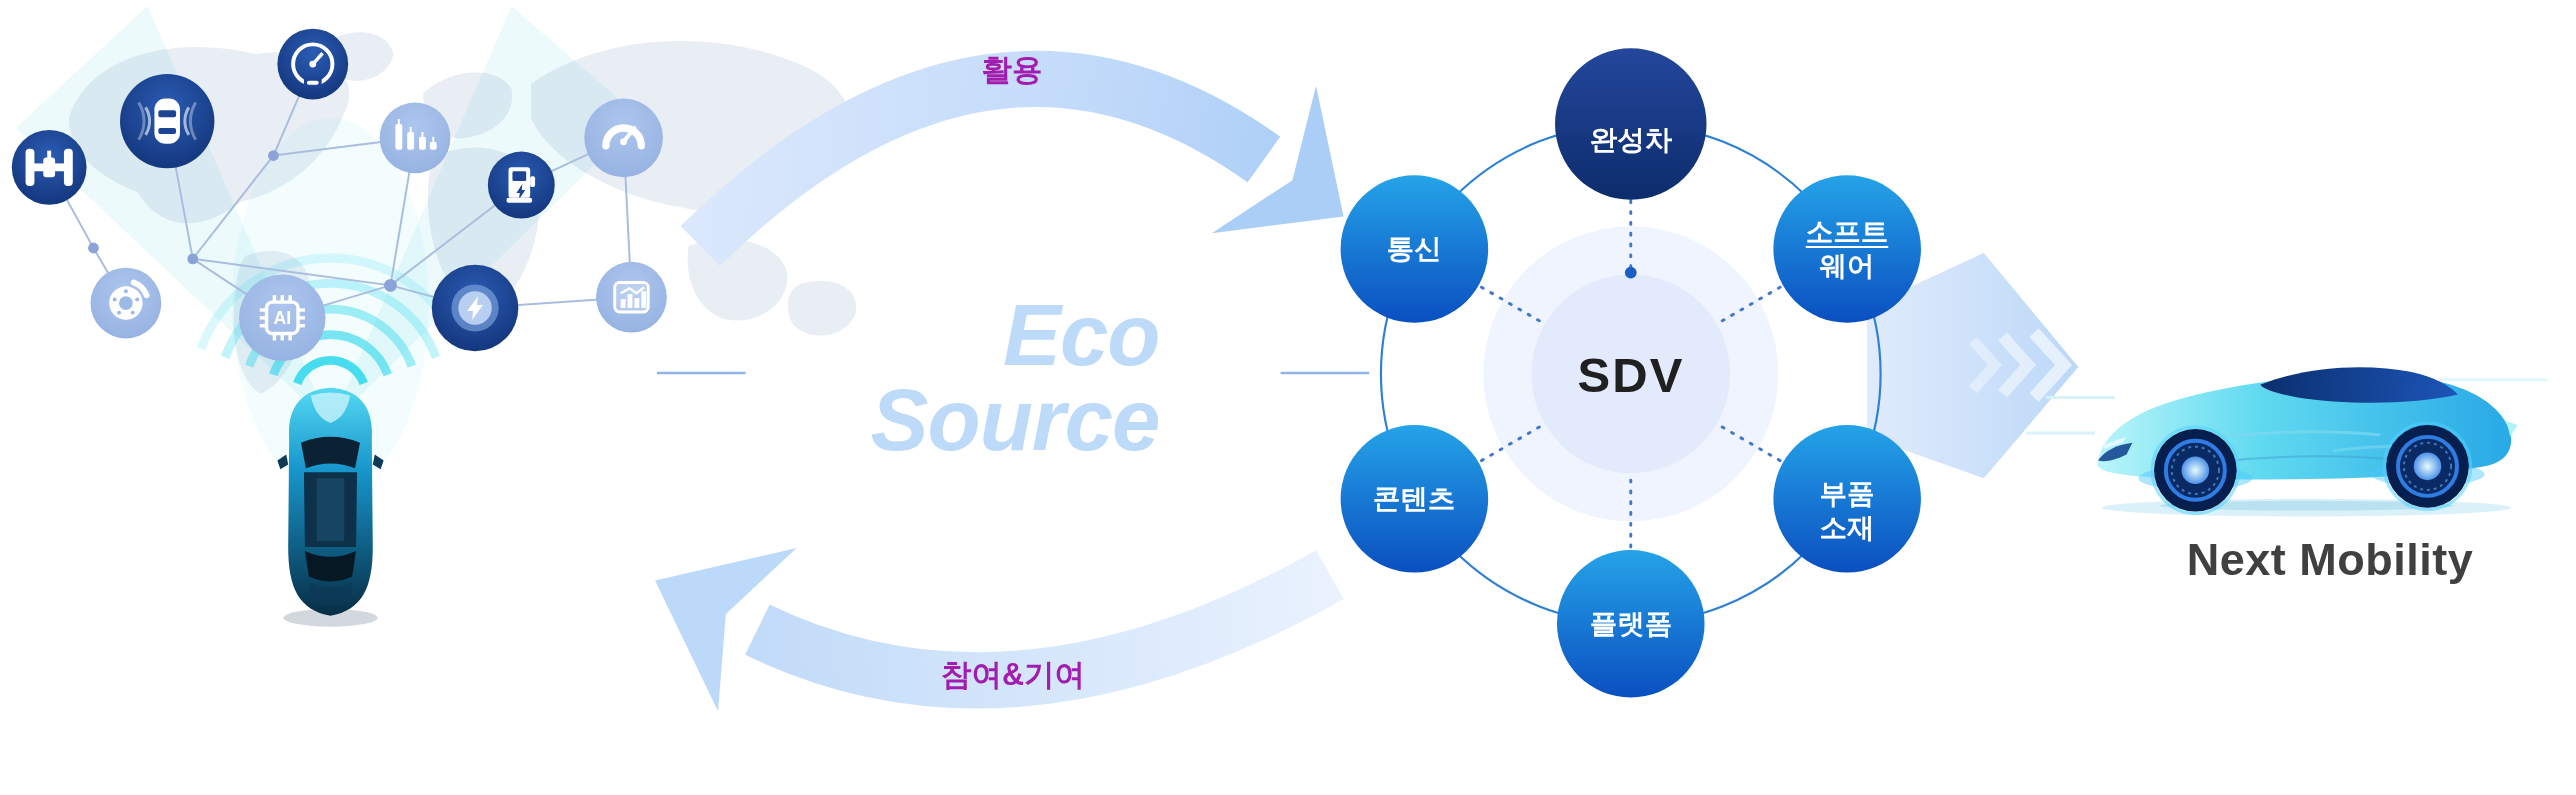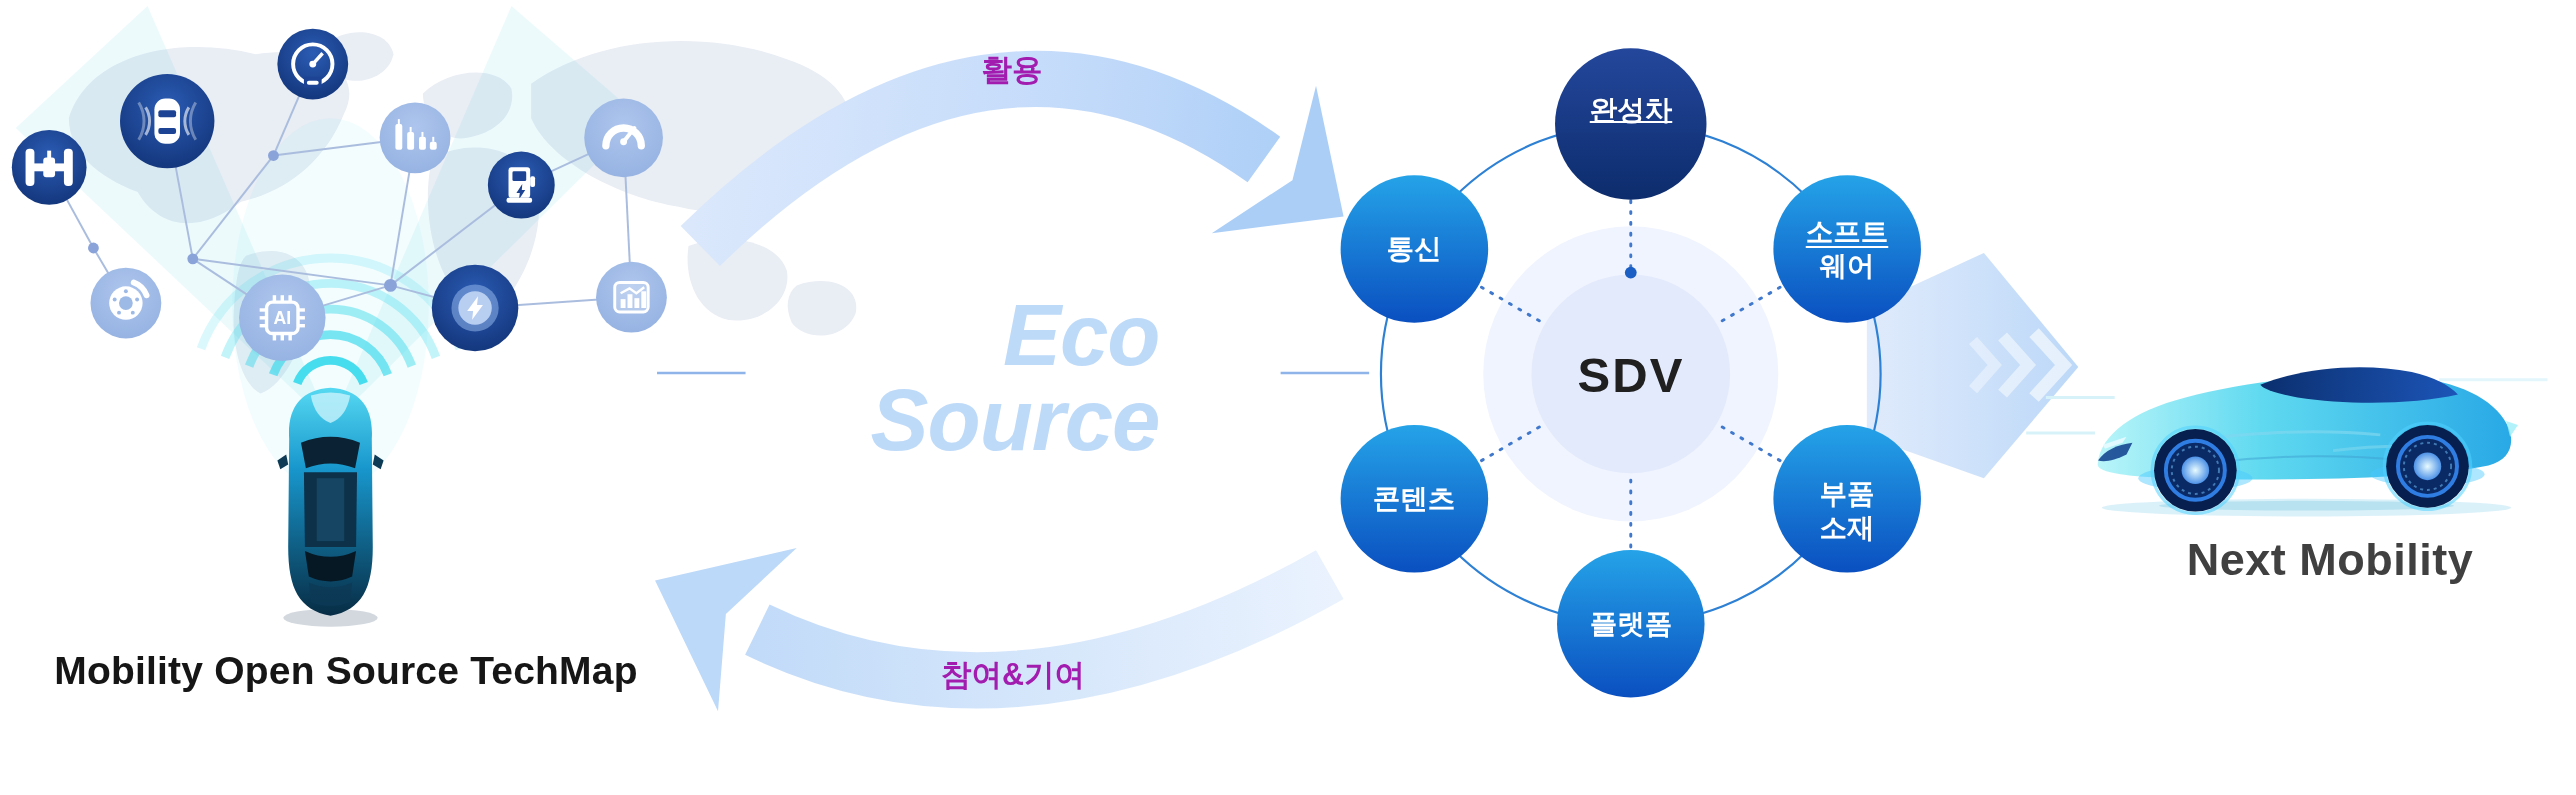--- a/index.html
+++ b/index.html
@@ -9,21 +9,21 @@
   .txt{position:absolute;transform:translate(-50%,-50%);white-space:nowrap;}
   .techmap-title{left:346px;top:671px;font-size:39px;font-weight:700;color:#161616;letter-spacing:0.2px;}
   .arrow-label{font-size:30.5px;font-weight:700;color:#a21caf;}
   .label-top{left:1012px;top:70px;}
   .label-bottom{left:1013px;top:675px;}
   .eco{left:1015px;top:377px;text-align:right;font-style:italic;font-weight:800;
        font-size:87px;line-height:85px;color:#bedaf9;letter-spacing:-1px;}
   .sdv{left:1631px;top:375px;font-size:49px;font-weight:800;color:#202020;letter-spacing:2px;}
   .node-label{position:absolute;transform:translate(-50%,-50%);text-align:center;
        color:#ffffff;font-size:27.5px;font-weight:700;line-height:34px;}
-  .n-oem{left:1631px;top:110px;text-decoration:underline;}
+  .n-oem{left:1631px;top:140px;}
   .n-software{left:1847px;top:249px;}
   .n-parts{left:1847px;top:499px;margin-top:12px;}
   .n-platform{left:1631px;top:624px;}
   .n-contents{left:1414px;top:499px;}
   .n-telecom{left:1414px;top:249px;}
   .n-software .l0{text-decoration:underline;text-decoration-thickness:2px;text-underline-offset:4.9px;}
   .next-mobility{left:2330px;top:560px;font-weight:600;font-size:45px;
        color:#404040;letter-spacing:0.5px;}
   .l1{display:block;}
 </style>
@@ -330,21 +330,20 @@
       <ellipse cy="8" rx="58" ry="12" fill="rgba(70,200,255,0.45)"></ellipse>
       <circle r="42" fill="#071f4e"></circle>
       <circle r="44" stroke="rgba(80,210,255,0.55)" stroke-width="3" fill="none"></circle>
       <circle r="30" stroke="#2f7de2" stroke-width="4" fill="#0a2a66"></circle>
       <circle r="24" stroke="rgba(120,200,255,0.5)" stroke-width="2" stroke-dasharray="3 4" fill="none"></circle>
       <circle r="14" fill="url(#hubG)"></circle>
     </g>
   </g>
 </svg>
 
-  <div class="txt techmap-title">Mobility Open Source TechMap</div>
 
   <div class="txt arrow-label label-top">활용</div>
   <div class="txt arrow-label label-bottom">참여&amp;기여</div>
 
   <div class="txt eco">
     <span class="l1">Eco</span>
     <span class="l1">Source</span>
   </div>
 
   <div class="txt sdv">SDV</div>

